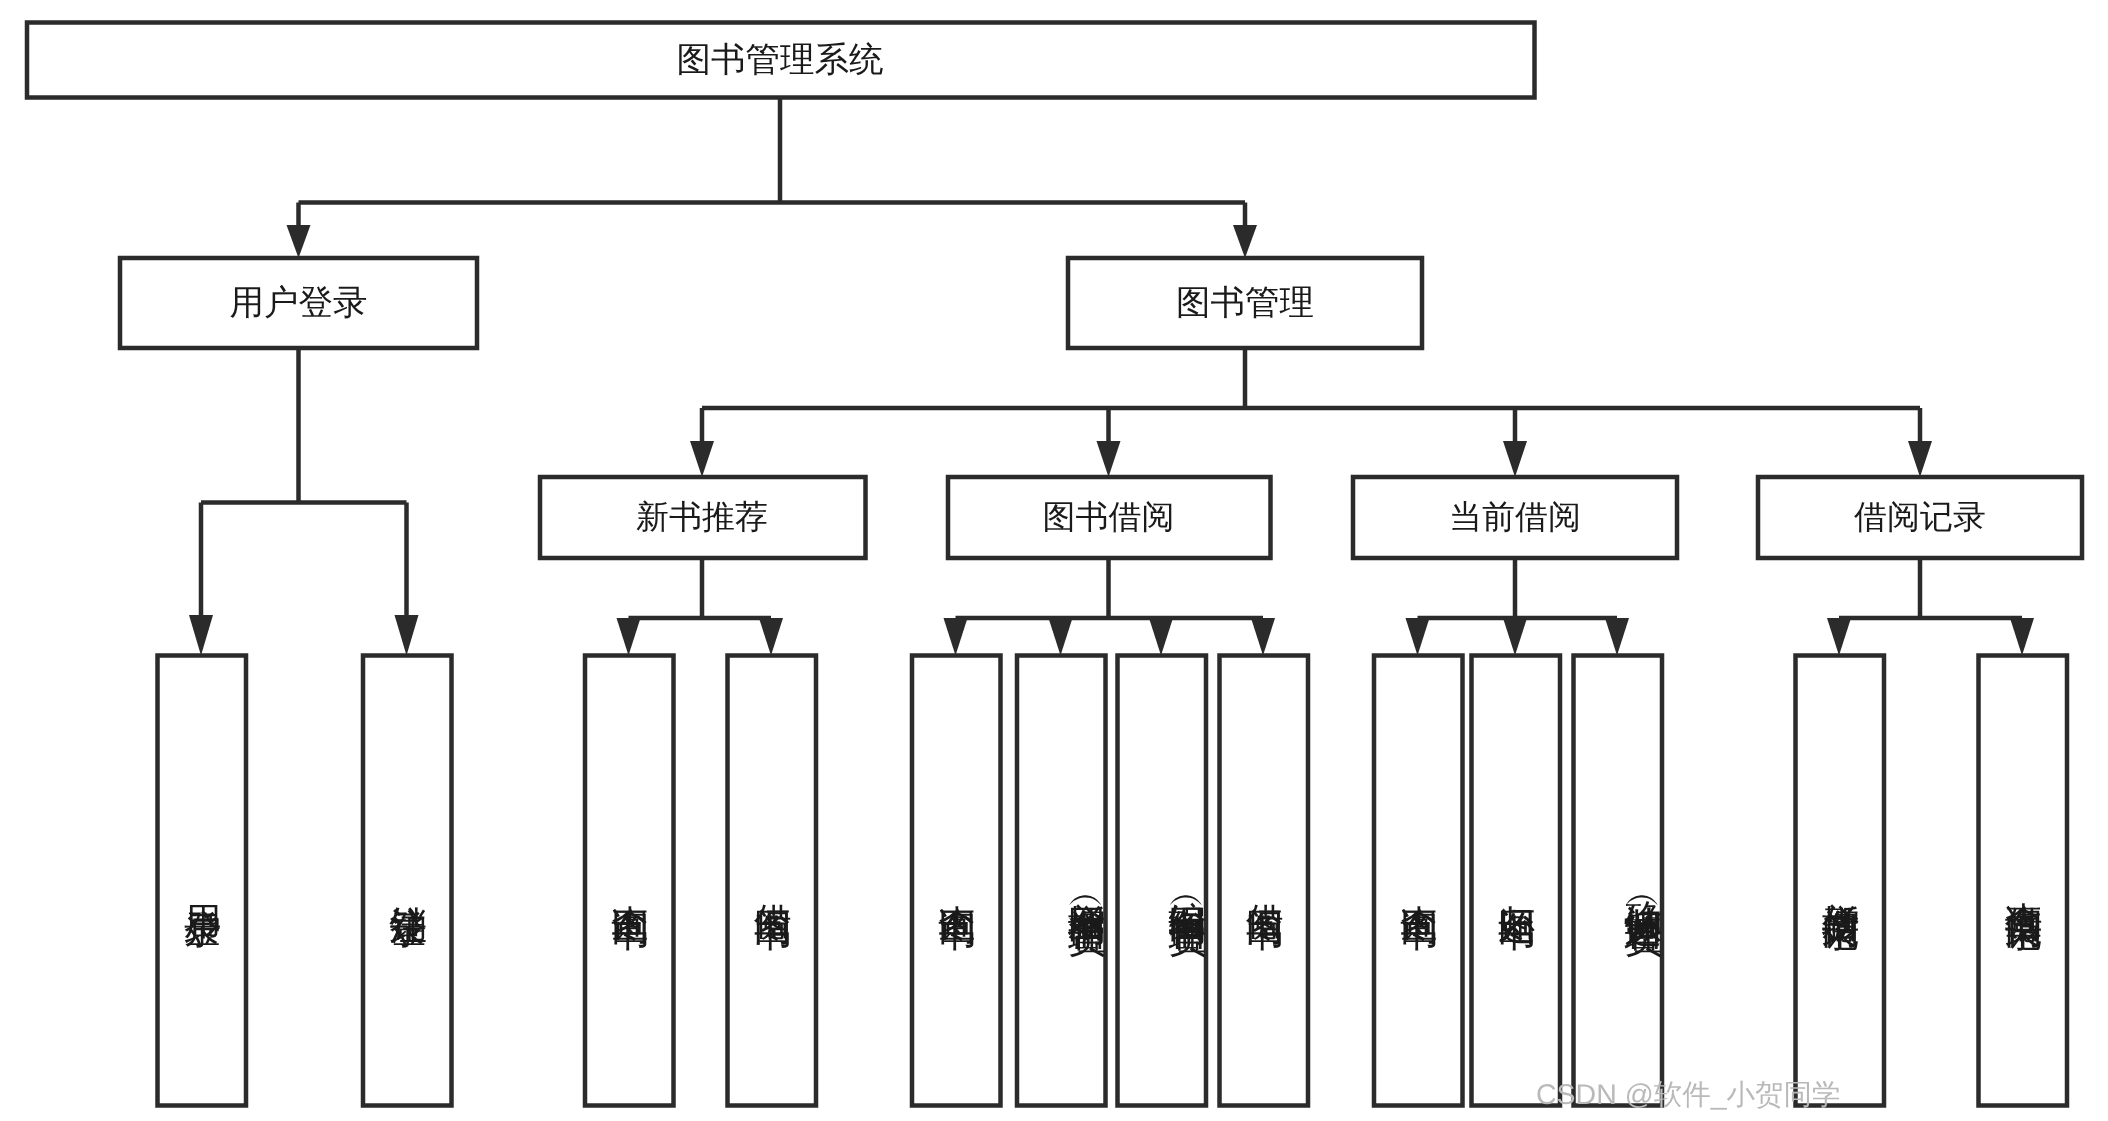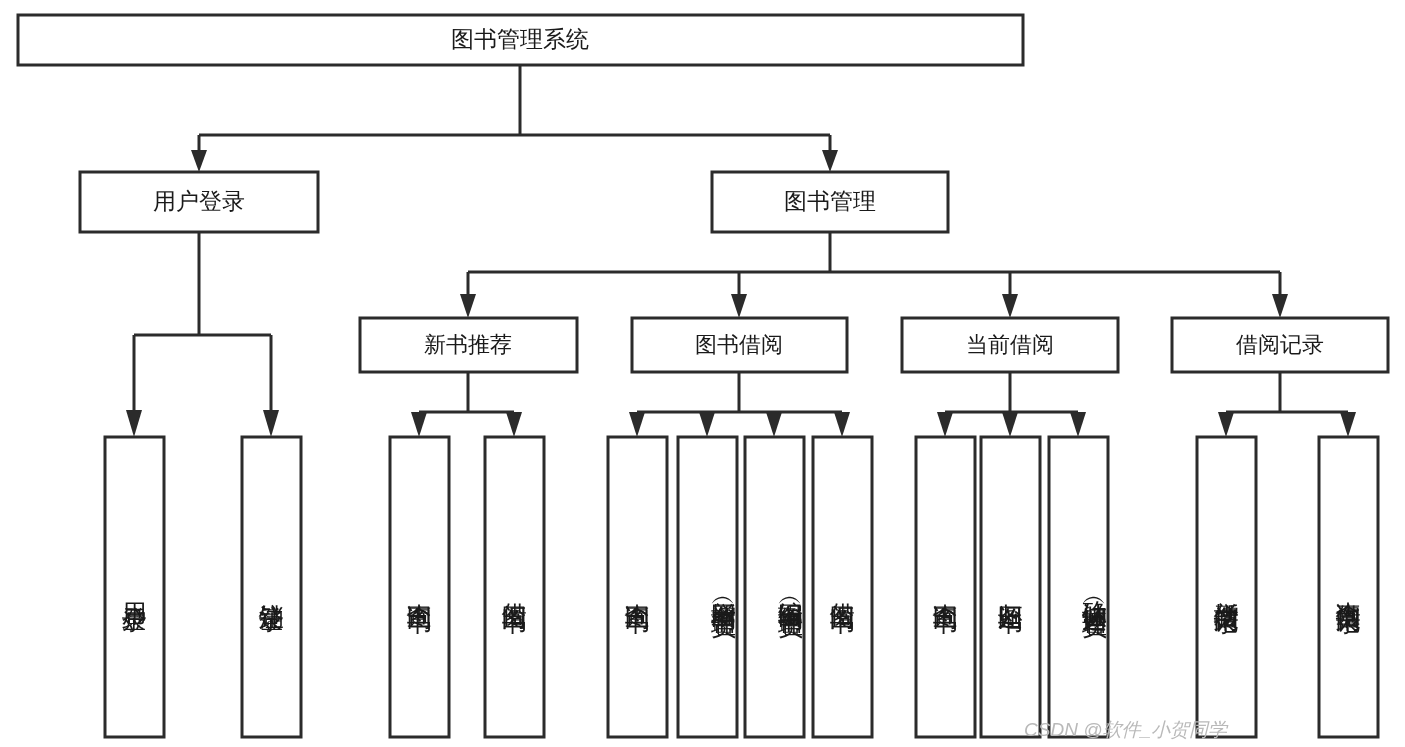--- a/index.html
+++ b/index.html
@@ -44,21 +44,20 @@
 
   .watermark{
     position:absolute;
     right:8px;
     bottom:4px;
     font-family:"Liberation Sans","DejaVu Sans",sans-serif;
     font-size:19px;
     color:#b9b9b9;
     white-space:nowrap;
     user-select:none;
-    font-style:italic;
   }
 </style>
 </head>
 <body>
 
 <div id="diagram-root">
 
   <svg id="tree-svg" viewBox="0 0 1405 747">
 
     <g>

